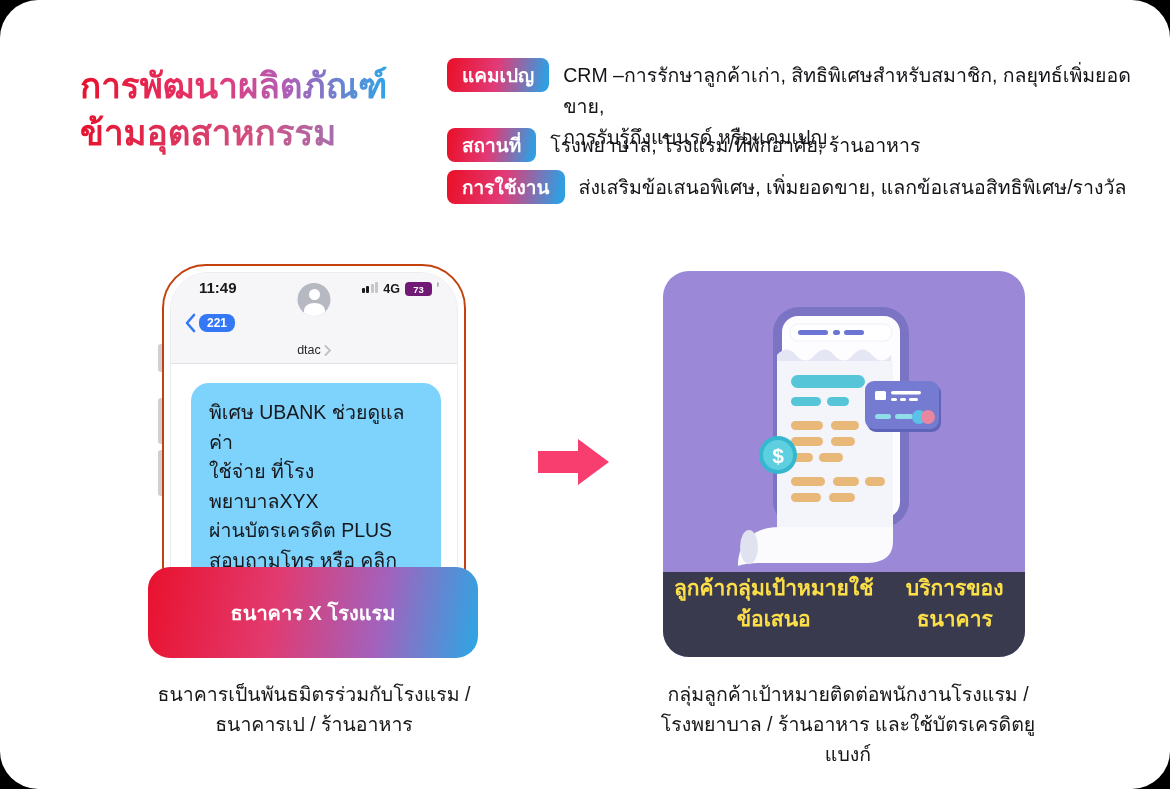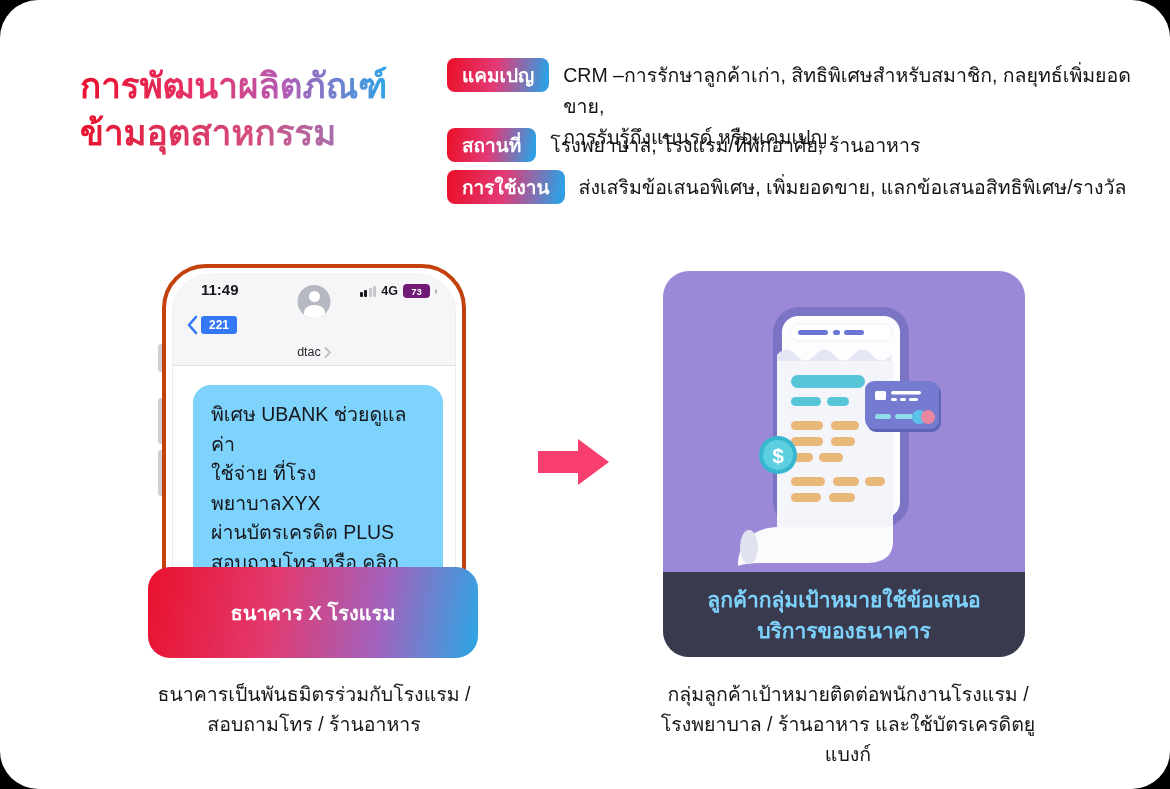--- a/index.html
+++ b/index.html
@@ -17,35 +17,35 @@
   .row1{top:58px;} .row2{top:128px;} .row3{top:170px;}
   .badge{height:34px;padding:0 15px;border-radius:8px;display:flex;align-items:center;white-space:nowrap;
          background:linear-gradient(100deg,#e9132e 5%,#e23a77 48%,#2f9fe2 95%);
          color:#fff;font-size:19px;font-weight:600;flex:0 0 auto;}
   .row-text{font-size:19.5px;line-height:31px;color:#141418;font-weight:500;padding-top:2px;max-width:620px;}
 
   
   .phone-wrap{position:absolute;left:158px;top:264px;width:308px;height:390px;}
   .side-btn{position:absolute;left:0;width:5px;background:#cfcfd4;border-radius:3px 0 0 3px;}
   .sb1{top:80px;height:28px;} .sb2{top:134px;height:46px;} .sb3{top:186px;height:46px;}
-  .phone{position:absolute;left:4px;top:0;right:0;bottom:0;background:#fff;border:4px solid #c2410c;border-radius:44px;}
+  .phone{position:absolute;left:4px;top:0;right:0;bottom:0;background:#fff;border:2px solid #c2410c;border-radius:44px;}
   .screen{position:absolute;inset:6px;border-radius:38px;overflow:hidden;background:#fff;border:1px solid #ececf0;}
   .sms-header{position:absolute;left:0;right:0;top:0;height:90px;background:#f6f6f8;border-bottom:1px solid #e2e2e6;}
   .time{position:absolute;left:28px;top:6px;font-size:15px;font-weight:700;color:#17171c;}
-  .status-right{position:absolute;right:18px;top:9px;display:flex;align-items:center;gap:5px;}
+  .status-right{position:absolute;right:18px;top:9px;display:flex;gap:5px;}
   .bars{display:flex;align-items:flex-end;gap:1.5px;height:11px;}
   .bars i{display:block;width:3px;border-radius:1px;}
   .b1{height:5px;background:#1b1b1f;} .b2{height:7px;background:#1b1b1f;}
   .b3{height:9px;background:#c6c6cb;} .b4{height:11px;background:#c6c6cb;}
   .net{font-size:12.5px;color:#17171c;font-weight:600;}
   .batt{width:27px;height:14px;background:#701a75;border-radius:4px;color:#fff;font-size:9.5px;font-weight:700;
         display:flex;align-items:center;justify-content:center;}
   .batt-cap{width:2px;height:5px;background:#b3b3b8;border-radius:0 2px 2px 0;}
   .back{position:absolute;left:13px;top:40px;display:flex;align-items:center;gap:3px;}
-  .back-badge{background:#3478f6;color:#fff;border-radius:3px;font-size:12px;font-weight:600;padding:2px 8px;line-height:14px;}
+  .back-badge{background:#3478f6;color:#fff;border-radius:8px;font-size:12px;font-weight:600;padding:2px 8px;line-height:14px;}
   .avatar{position:absolute;left:50%;transform:translateX(-50%);top:10px;width:33px;height:33px;background:#b6b9c1;border-radius:50%;overflow:hidden;}
   .avatar .head{position:absolute;top:6px;left:50%;transform:translateX(-50%);width:11px;height:11px;background:#fff;border-radius:50%;}
   .avatar .shoulders{position:absolute;top:20px;left:50%;transform:translateX(-50%);width:21px;height:14px;background:#fff;border-radius:50% 50% 0 0;}
   .contact{position:absolute;left:0;right:0;top:70px;text-align:center;font-size:12.5px;color:#26262b;display:flex;justify-content:center;align-items:center;gap:3px;}
   .bubble{position:absolute;left:20px;top:110px;width:214px;background:#7dd3fc;border-radius:18px;padding:15px 18px;
           font-size:19.5px;line-height:29.5px;color:#17171c;}
   .bubble::before{content:"";position:absolute;bottom:0;left:-7px;width:18px;height:18px;background:#e9e9eb;border-bottom-right-radius:16px;}
   .bubble::after{content:"";position:absolute;bottom:0;left:-11px;width:11px;height:20px;background:#fff;border-bottom-right-radius:12px;}
   .msg-link{color:#3c52d9;text-decoration:underline;cursor:pointer;}
 
@@ -54,22 +54,22 @@
           background:linear-gradient(100deg,#e9112d 0%,#e23a6f 38%,#a262bd 70%,#2ba7e4 100%);
           display:flex;flex-direction:column;align-items:center;justify-content:center;color:#fff;}
   .banner .b-title{font-size:26px;font-weight:800;line-height:30px;}
   .banner .b-sub{font-size:20px;font-weight:700;line-height:28px;}
 
   
   .arrow{position:absolute;left:538px;top:438px;}
 
   
   .card{position:absolute;left:663px;top:271px;width:362px;height:386px;border-radius:26px;background:#9b89d7;overflow:hidden;}
-  .card-footer{position:absolute;left:0;right:0;bottom:0;height:85px;background:#3a3a4f;color:#7dd3fc;
-               display:flex;flex-direction:column;justify-content:center;text-align:center;
+  .card-footer{position:absolute;left:0;right:0;bottom:0;height:85px;background:#3a3a4f;color:#fde047;
+               display:flex;justify-content:center;text-align:center;
                font-size:21px;font-weight:700;line-height:31px;}
 
   
   .caption{position:absolute;text-align:center;font-size:19.5px;line-height:30px;color:#17171a;font-weight:500;}
   .cap-left{left:118px;top:679px;width:392px;}
   .cap-right{left:648px;top:679px;width:400px;}
 </style>
 </head>
 <body>
 
@@ -204,20 +204,20 @@
       </g>
     </svg>
     <div class="card-footer">
       <div>ลูกค้ากลุ่มเป้าหมายใช้ข้อเสนอ</div>
       <div>บริการของธนาคาร</div>
     </div>
   </div>
 
   <div class="caption cap-left">
     <div>ธนาคารเป็นพันธมิตรร่วมกับโรงแรม /</div>
-    <div>สอบถามโทร / ร้านอาหาร</div>
+    <div>ธนาคารเป / ร้านอาหาร</div>
   </div>
   <div class="caption cap-right">
     <div>กลุ่มลูกค้าเป้าหมายติดต่อพนักงานโรงแรม /</div>
     <div>โรงพยาบาล / ร้านอาหาร และใช้บัตรเครดิตยูแบงก์</div>
   </div>
 
 </div>
 
 </body></html>

